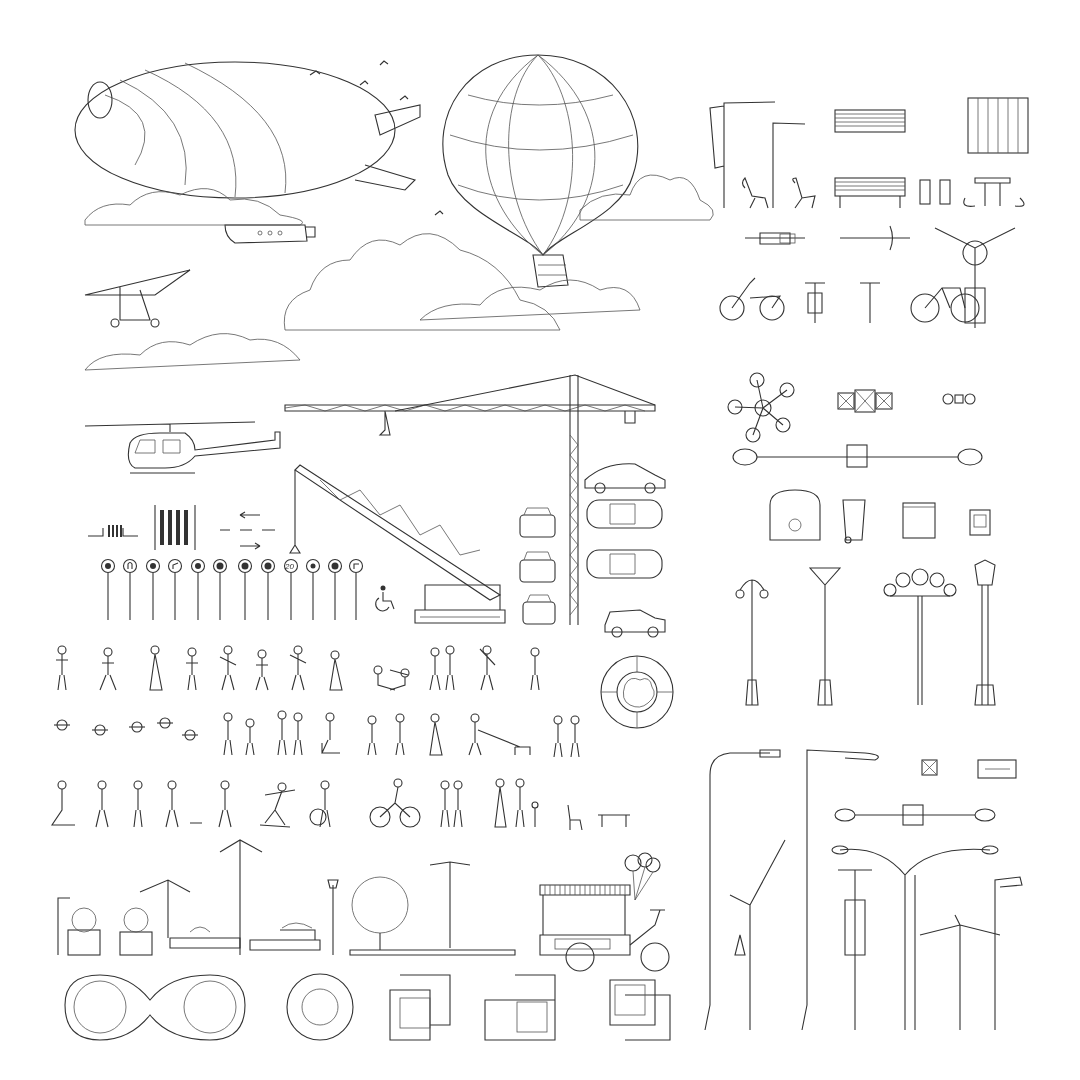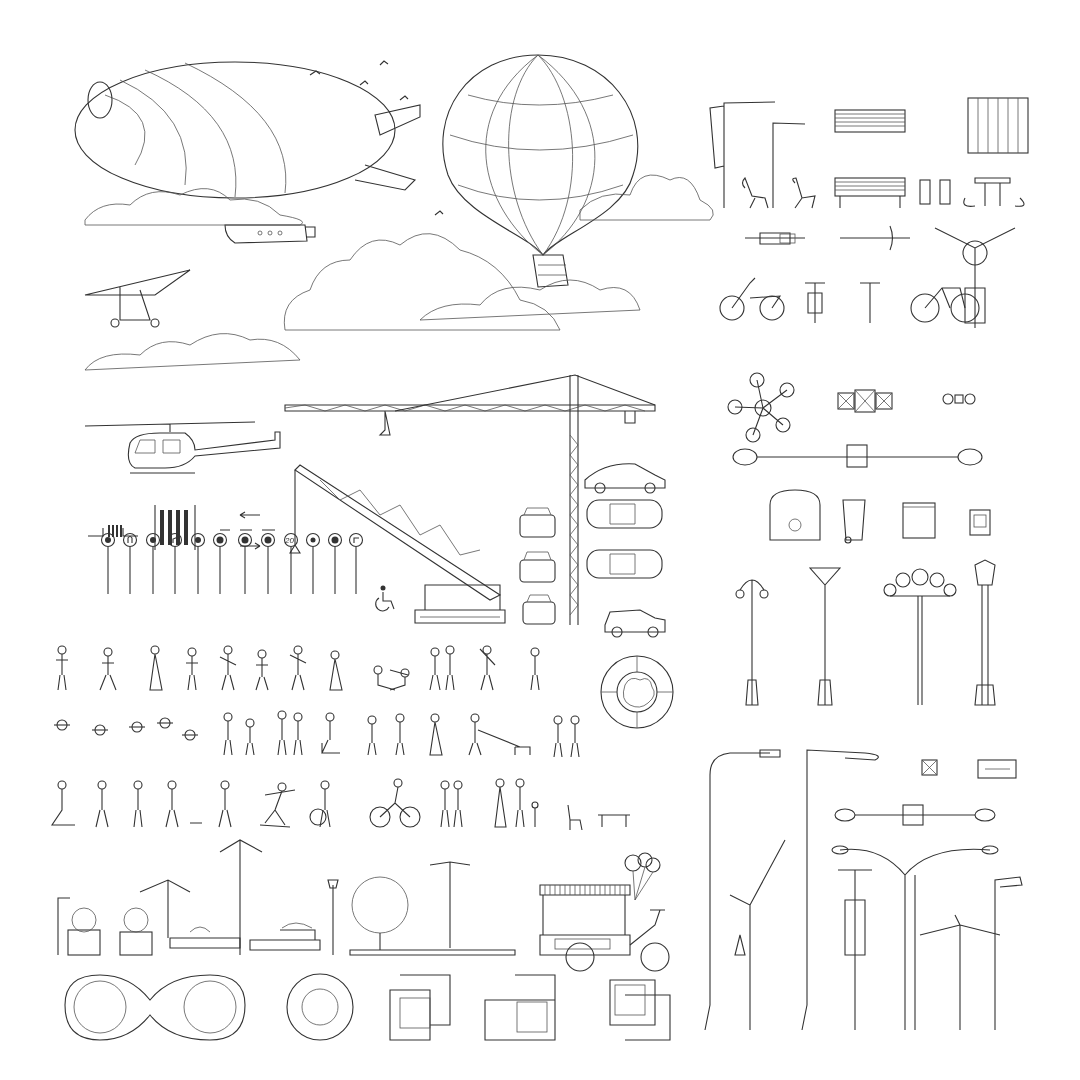--- a/index.html
+++ b/index.html
@@ -138,21 +138,21 @@
   </svg>
 </div>
 <div class="blk" style="left:220px;top:510px;">
   <svg width="55" height="40">
     <path class="ln" d="M20 5 L40 5 M20 5 L25 2 M20 5 L25 8"></path>
     <path class="ln" d="M0 20 L10 20 M20 20 L32 20 M42 20 L55 20"></path>
     <path class="ln" d="M20 36 L40 36 M40 36 L35 33 M40 36 L35 39"></path>
   </svg>
 </div>
 
-<div class="blk" style="left:100px;top:532px;font-style:italic;">
+<div class="blk" style="left:100px;top:558px;font-style:italic;">
   <svg width="270" height="65">
     <g class="ln">
       <circle cx="8" cy="8" r="6.5"></circle>
         <line x1="8" y1="15" x2="8" y2="62"></line>
       <circle cx="30" cy="8" r="6.5"></circle>
         <line x1="30" y1="15" x2="30" y2="62"></line>
       <circle cx="53" cy="8" r="6.5"></circle>
         <line x1="53" y1="15" x2="53" y2="62"></line>
       <circle cx="75" cy="8" r="6.5"></circle>
         <line x1="75" y1="15" x2="75" y2="62"></line>

